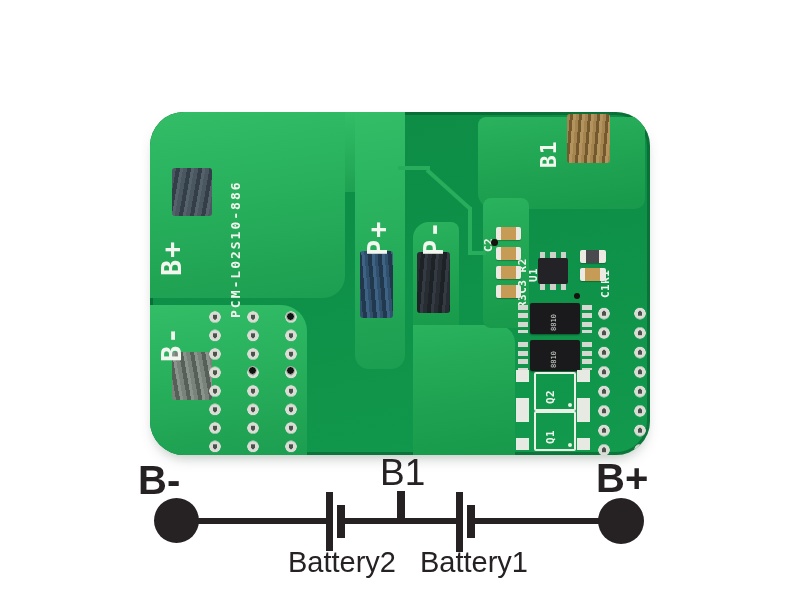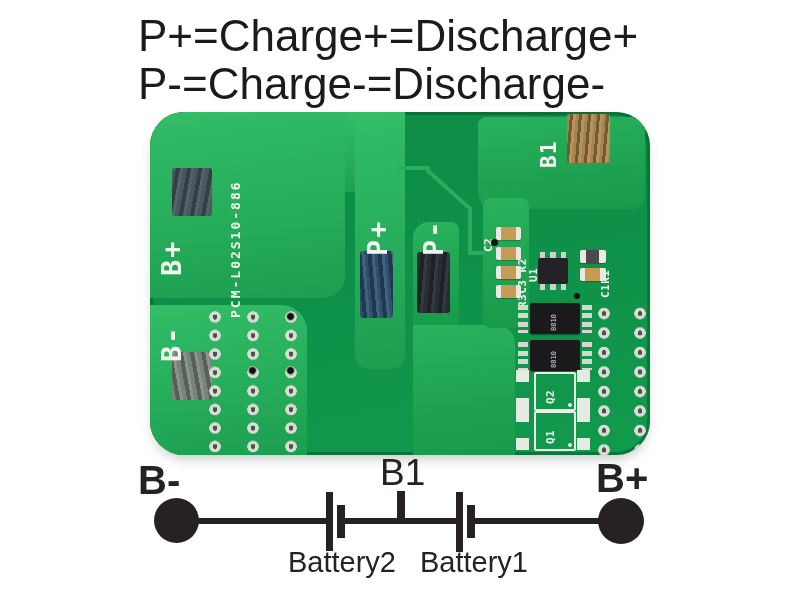--- a/index.html
+++ b/index.html
@@ -97,24 +97,20 @@
   .sch-lbl{position:absolute;white-space:nowrap;color:#262223;}
   .sch-lbl.bold{font-weight:bold;font-size:40px;}
   .sch-lbl.b1{font-size:37px;font-weight:500;}
   .sch-lbl.bat{font-size:29px;}
 </style>
 </head>
 <body>
 
 <div class="stage">
 
-  <div class="hdr">
-    <div>P+=Charge+=Discharge+</div>
-    <div>P-=Charge-=Discharge-</div>
-  </div>
 
   <div class="board">
 
     <div class="lr lr-a-left"></div>
     <div class="lr lr-a-top"></div>
     <div class="lr lr-a-strip"></div>
     <div class="lr lr-bminus"></div>
     <div class="lr2 lr-pminus-top"></div>
     <div class="lr2 lr-pminus-low"></div>
     <div class="lr2 lr-b1"></div>

